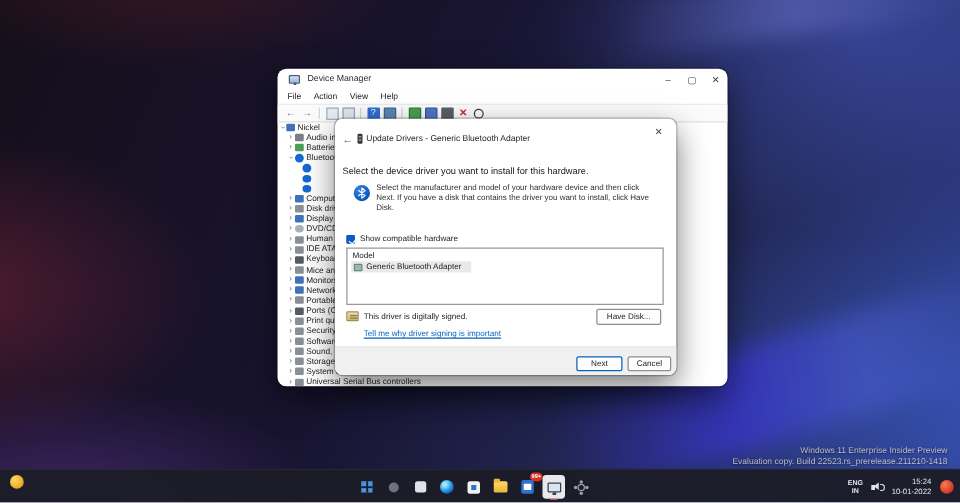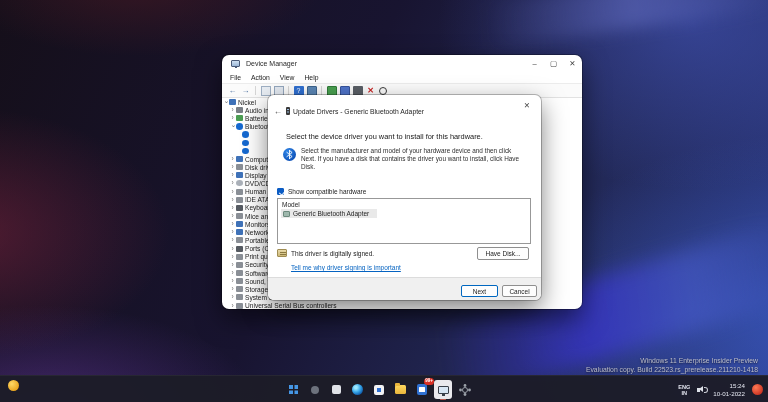--- a/index.html
+++ b/index.html
@@ -73,21 +73,21 @@
   
   .dlg { position:absolute; left:268px; top:95px; width:273px; height:205px; z-index:20;
     background:#fff; border-radius:6px; box-shadow:0 9px 24px rgba(0,0,0,.5), 0 0 0 1px rgba(0,0,0,.25); }
   .dlg-close { position:absolute; top:5px; right:8px; width:12px; height:11px;
     display:flex; align-items:center; justify-content:center; font-size:7.5px; color:#3e3e3e; }
   .dlg-header { position:absolute; left:4px; top:11px; display:flex; align-items:center; }
   .dlg-back { font-size:8.5px; color:#5a5a5a; width:12px; text-align:center; }
   .dlg-drv-icon { width:4px; height:8px; background:#3a3a3a; border-radius:1px; margin:0 3px 0 2px; position:relative; }
   .dlg-drv-icon::after { content:""; position:absolute; left:1px; top:1.5px; width:2px; height:1px; background:#9dbde0; box-shadow:0 2.5px 0 #9dbde0; }
   .dlg-title { font-size:6.8px; color:#1f1f1f; }
-  .dlg-heading { position:absolute; left:18px; top:37px; font-size:7.4px; color:#161616; }
+  .dlg-heading { position:absolute; left:6px; top:37px; font-size:7.4px; color:#161616; }
   .bt-badge { position:absolute; left:15px; top:53px; width:13px; height:13px; border-radius:50%;
     background:radial-gradient(circle at 35% 30%, #2f86e8, #0e52b8 75%); display:flex; align-items:center; justify-content:center; }
   .dlg-info { position:absolute; left:33px; top:52px; width:225px; font-size:6.4px; line-height:8px; color:#2f2f2f; }
   .cbrow { position:absolute; left:9px; top:93px; display:flex; align-items:center; }
   .cbox { width:7px; height:7px; background:#0b5cc4; border:1px solid #0b5cc4; border-radius:1px; position:relative; }
   .cbox::after { content:""; position:absolute; left:1.5px; top:0.5px; width:2.5px; height:4px;
     border:solid #fff; border-width:0 1px 1px 0; transform:rotate(40deg); }
   .cblabel { margin-left:4px; font-size:6.5px; color:#1c1c1c; }
   .listbox { position:absolute; left:9px; top:103px; width:254px; height:46px; border:1px solid #989898; background:#fff; }
   .list-header { font-size:6.5px; color:#1c1c1c; padding:2px 0 1px 4px; }

